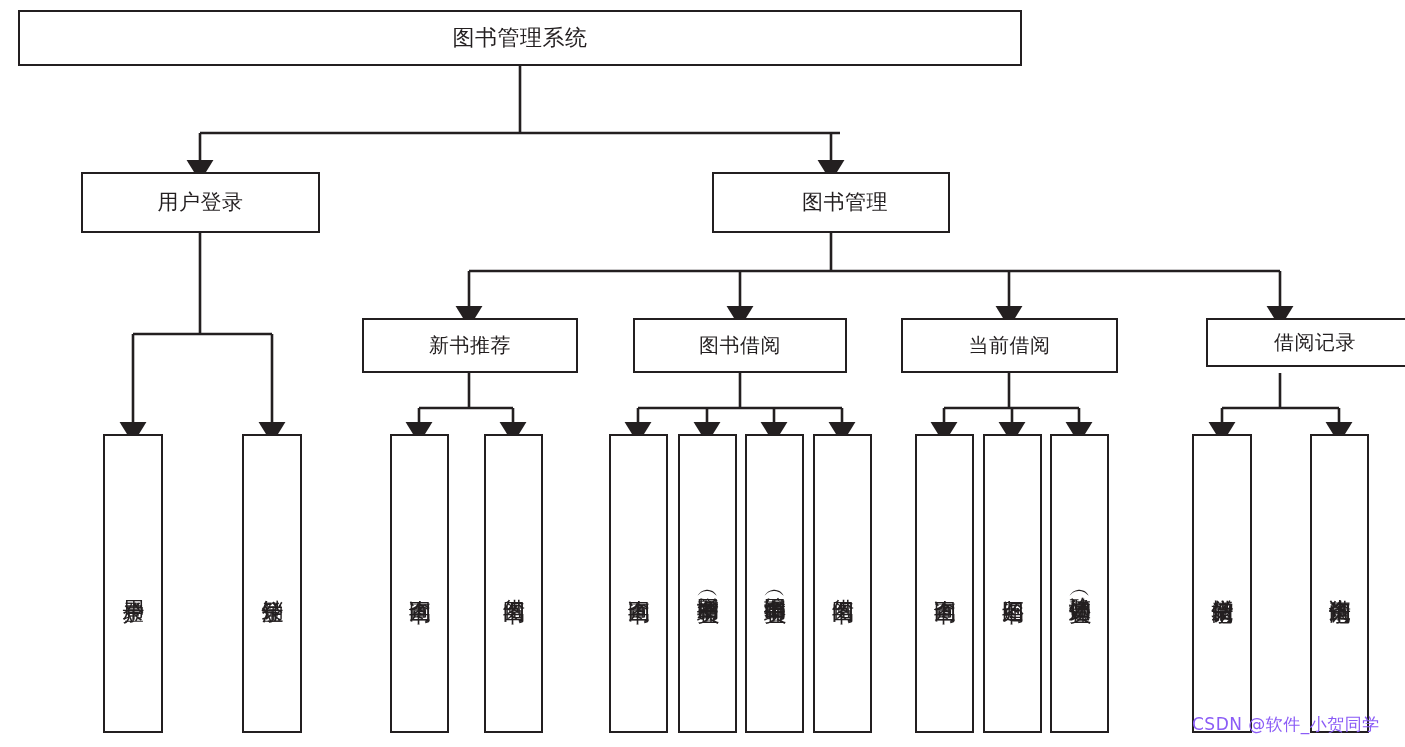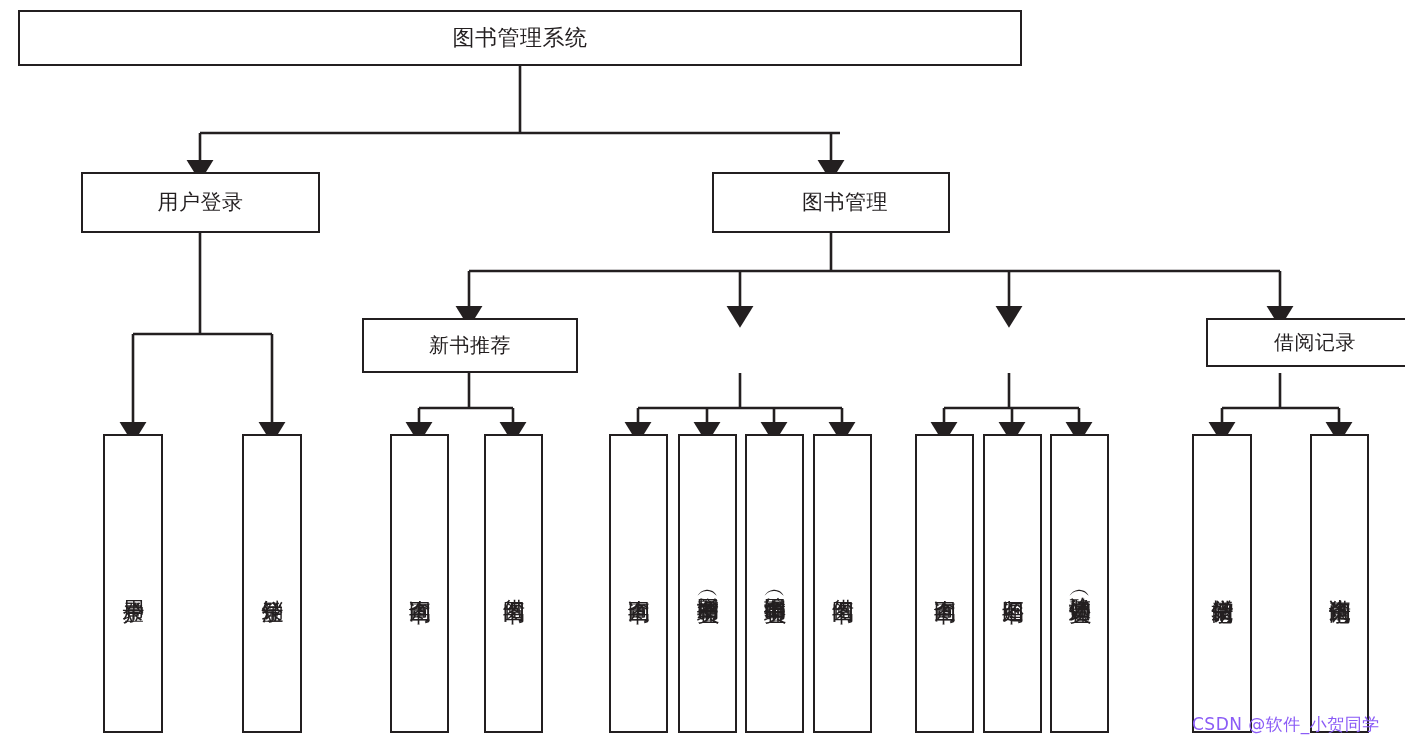--- a/index.html
+++ b/index.html
@@ -127,20 +127,26 @@
   <div class="node lvl1" style="left:81px; top:172px; width:239px; height:61px;">
     <span class="label">用户登录</span>
   </div>
   <div class="node lvl1" style="left:712px; top:172px; width:238px; height:61px;padding-left:28px;">
     <span class="label">图书管理</span>
   </div>
 
   <div class="node lvl2" style="left:362px; top:318px; width:216px; height:55px;">
     <span class="label">新书推荐</span>
   </div>
+  <div class="node lvl2" style="left:633px; top:318px; width:214px; height:55px;">
+    <span class="label">图书借阅</span>
+  </div>
+  <div class="node lvl2" style="left:901px; top:318px; width:217px; height:55px;">
+    <span class="label">当前借阅</span>
+  </div>
   <div class="node lvl2" style="left:1172px; top:318px; width:218px; height:49px;margin-left:34px;">
     <span class="label">借阅记录</span>
   </div>
 
   <div class="node leaf" style="left:103px; top:434px; width:60px; height:299px;">
     <span class="label">用户登录</span>
   </div>
   <div class="node leaf" style="left:242px; top:434px; width:60px; height:299px;">
     <span class="label">注销登录</span>
   </div>

